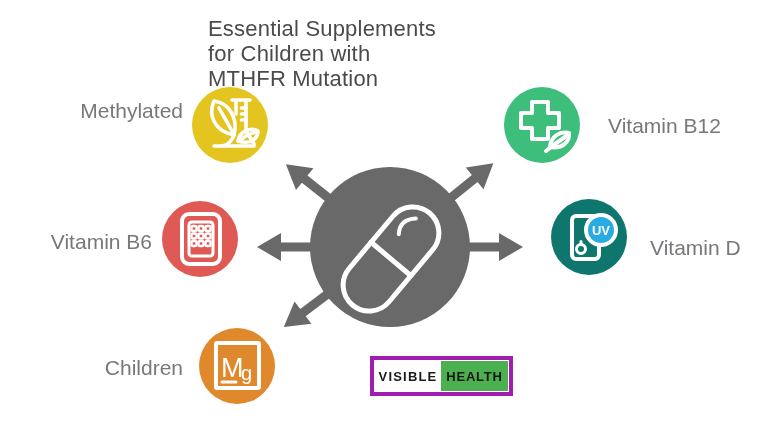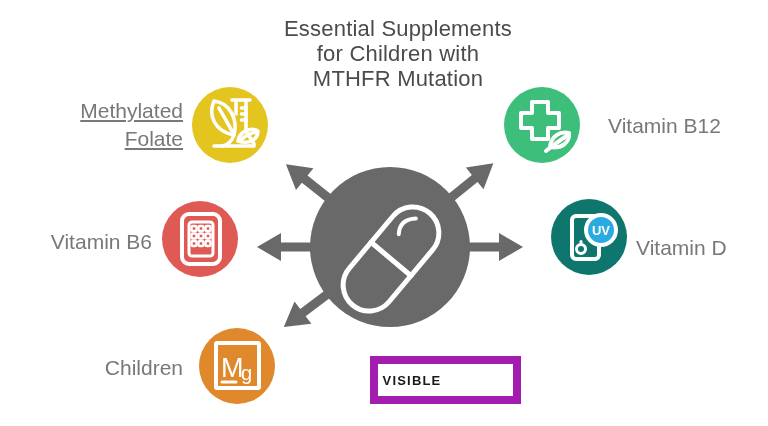--- a/index.html
+++ b/index.html
@@ -5,21 +5,21 @@
   html,body{margin:0;padding:0;}
   body{
     width:768px;height:426px;position:relative;overflow:hidden;
     background:#ffffff;
     font-family:"Liberation Sans", sans-serif;
   }
   .abs{position:absolute;}
 
   .title{
     left:208px;top:16px;width:380px;
-    text-align:center;
+    text-align:left;
     font-size:22px;line-height:25px;
     color:#4B4B4D;
     letter-spacing:0.2px;
   }
   .title span{display:block;}
 
   .label{
     font-size:21px;line-height:28px;color:#77787B;
     white-space:nowrap;
   }
@@ -31,31 +31,31 @@
     display:flex;align-items:center;justify-content:center;
   }
   .circle svg{display:block;}
 
   #circle-folate{left:192px;top:87px;background:#E4C41E;}
   #circle-b12{left:504px;top:87px;background:#3DBE7B;}
   #circle-b6{left:162px;top:201px;background:#E05A55;}
   #circle-d{left:551px;top:199px;background:#0f766e;}
   #circle-mg{left:199px;top:328px;background:#E0882C;}
 
-  #label-folate{left:23px;top:97px;width:160px;text-decoration:underline;}
+  #label-folate{left:23px;top:97px;width:160px;}
   #label-b12{left:608px;top:112px;}
   #label-b6{left:2px;top:228px;width:150px;}
-  #label-d{left:636px;top:234px;}
+  #label-d{left:650px;top:234px;}
   #label-mg{left:23px;top:354px;width:160px;}
 
   #hub{left:0;top:0;}
 
   .logo{
     left:370px;top:356px;width:133px;height:30px;
-    border:8px solid #a21caf;background:#ffffff;
+    border:4px solid #a21caf;background:#ffffff;
     display:flex;align-items:stretch;padding:1px;
   }
   .logo .part1{
     flex:0 0 66px;display:flex;align-items:center;justify-content:center;
     font-size:13px;font-weight:700;letter-spacing:1.2px;color:#1A1A1A;
   }
   .logo .part2{
     flex:1;display:flex;align-items:center;justify-content:center;
     background:#4CAF50;
     font-size:13px;font-weight:600;letter-spacing:0.8px;color:#161616;
@@ -91,21 +91,20 @@
 </svg>
 
 <div class="abs title">
   <span>Essential Supplements</span>
   <span>for Children with</span>
   <span>MTHFR Mutation</span>
 </div>
 
 <div class="abs label right" id="label-folate">
   <span>Methylated</span>
-  <span>Folate</span>
 </div>
 <div class="abs circle" id="circle-folate">
   <svg width="76" height="76" viewBox="0 0 76 76">
     <g stroke="#ffffff" fill="none" stroke-width="3.6" stroke-linecap="round" stroke-linejoin="round">
       <line x1="40" y1="13" x2="58" y2="13"></line>
       <line x1="44" y1="15" x2="44" y2="27"></line>
       <line x1="54" y1="15" x2="54" y2="44"></line>
       <line x1="49.5" y1="21" x2="54" y2="21"></line>
       <line x1="49.5" y1="27" x2="54" y2="27"></line>
       <line x1="49.5" y1="33" x2="54" y2="33"></line>
@@ -178,13 +177,14 @@
   <svg width="76" height="76" viewBox="0 0 76 76">
     <rect x="17" y="15" width="43" height="45" rx="1" fill="none" stroke="#ffffff" stroke-width="4"></rect>
     <text x="22" y="49" fill="#ffffff" font-family="Liberation Sans, sans-serif" font-size="27" font-weight="400">M</text>
     <text x="42" y="52" fill="#ffffff" font-family="Liberation Sans, sans-serif" font-size="20" font-weight="400">g</text>
     <line x1="23" y1="54" x2="37" y2="54" stroke="#ffffff" stroke-width="3" stroke-linecap="round"></line>
   </svg>
 </div>
 
 <div class="abs logo">
   <div class="part1">VISIBLE</div>
+  <div class="part2">HEALTH</div>
 </div>
 
 </body></html>

